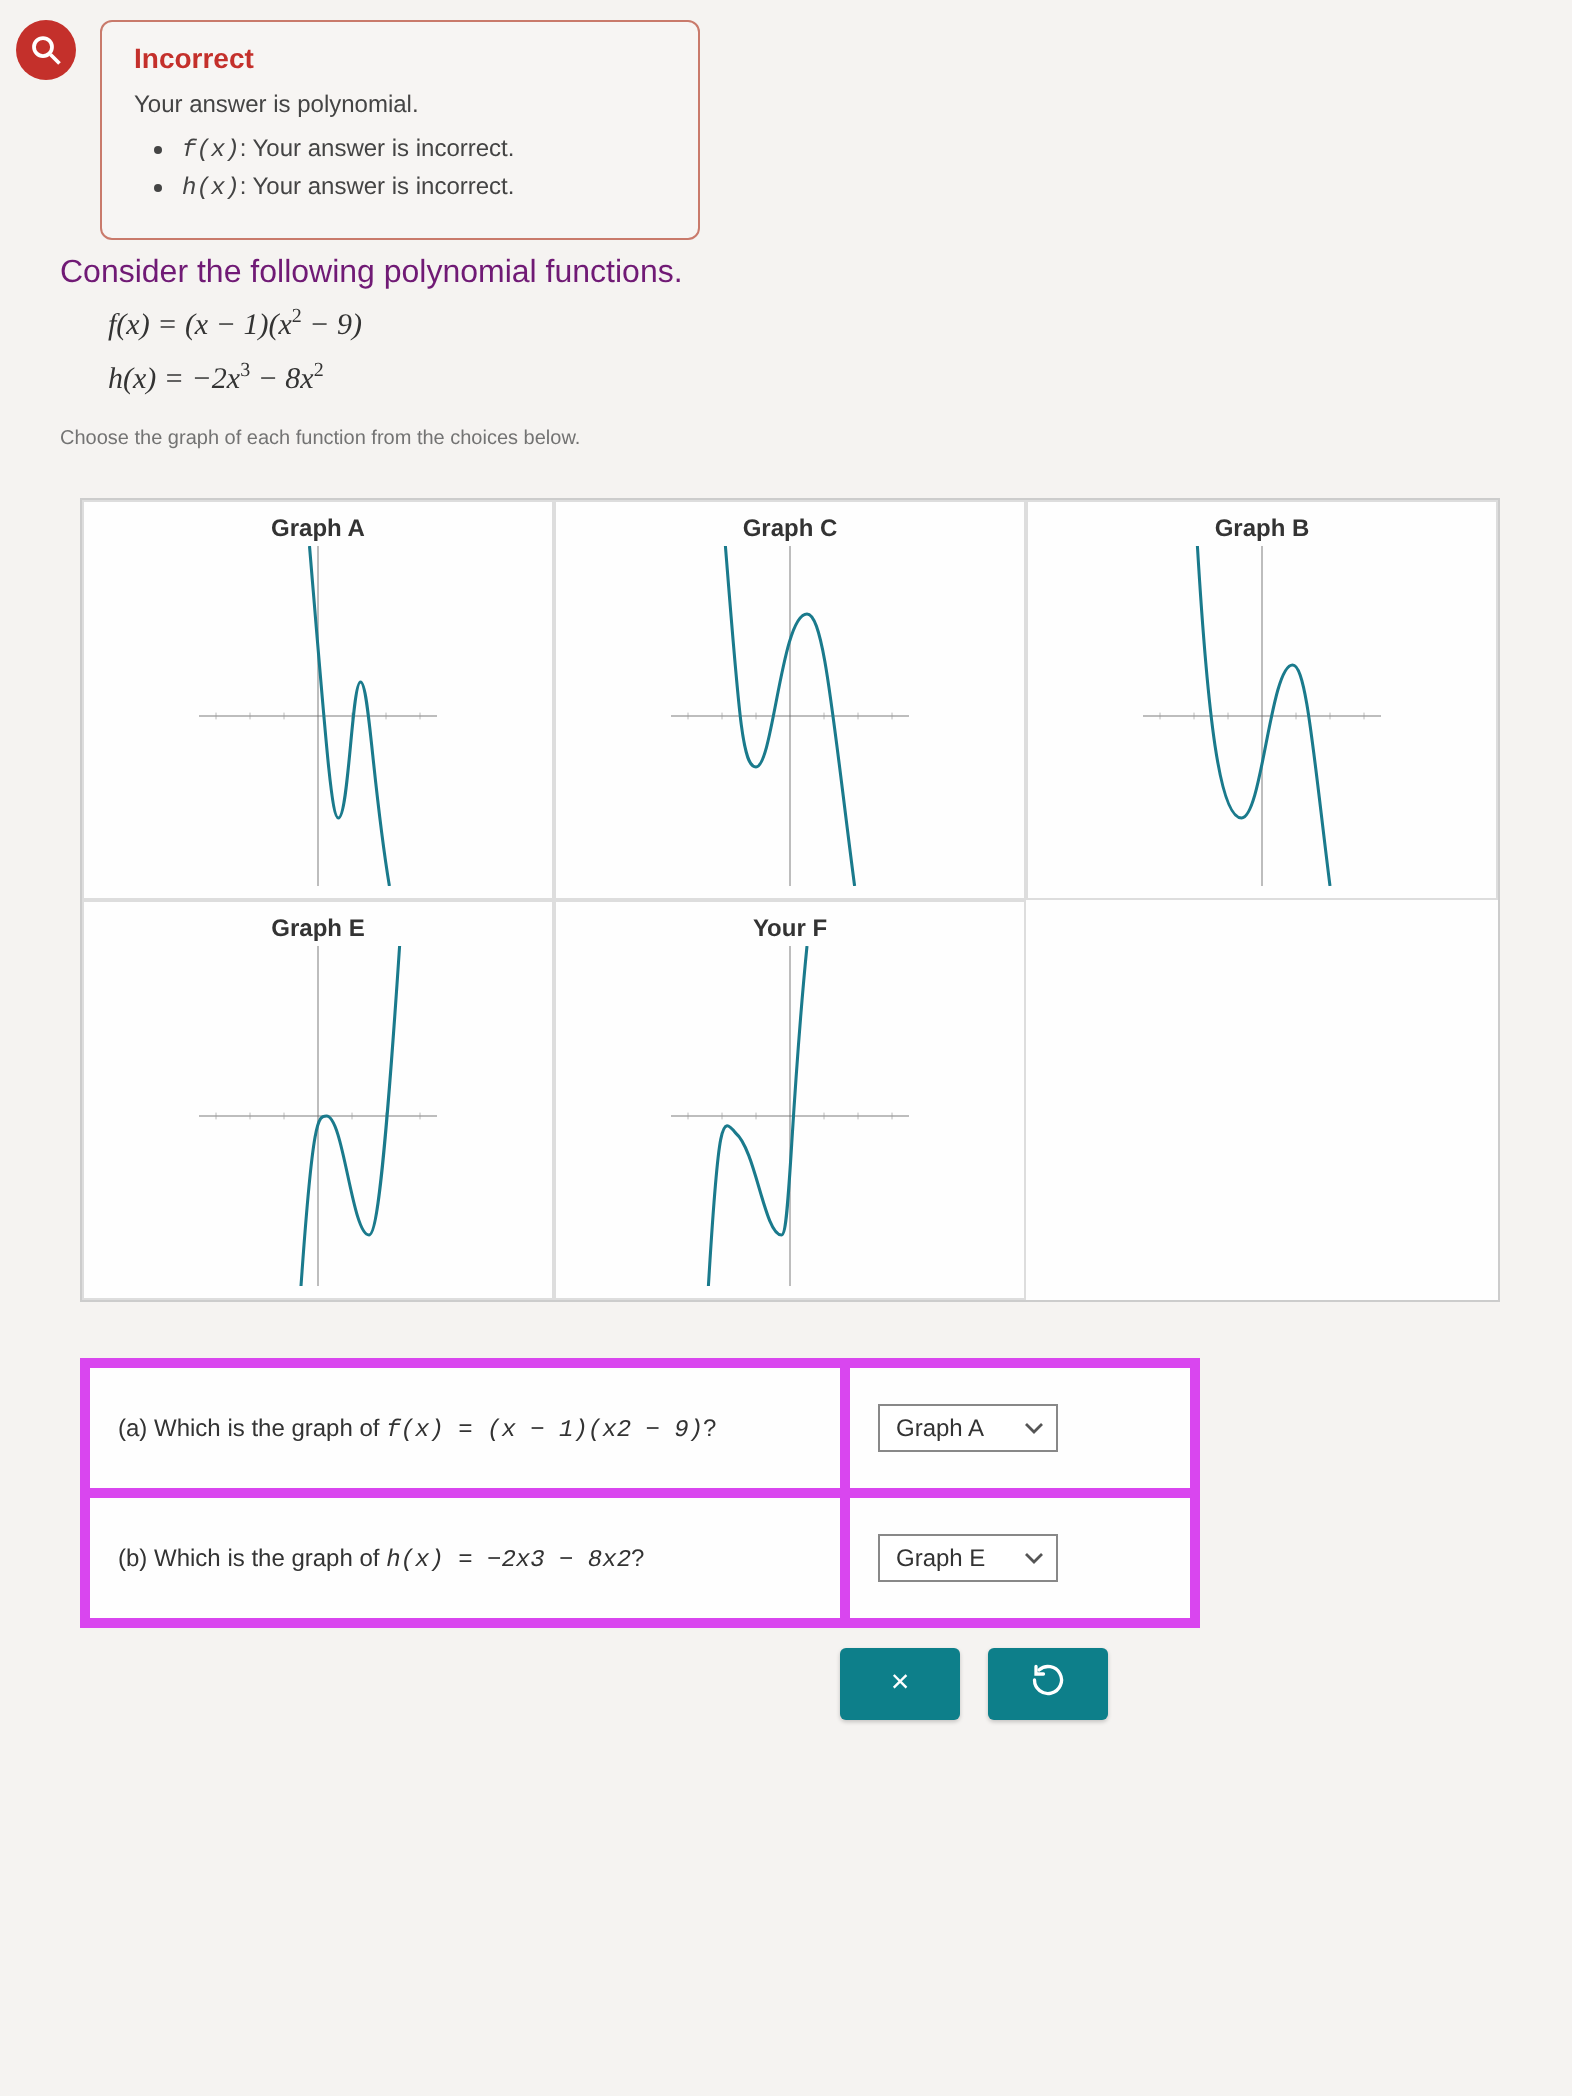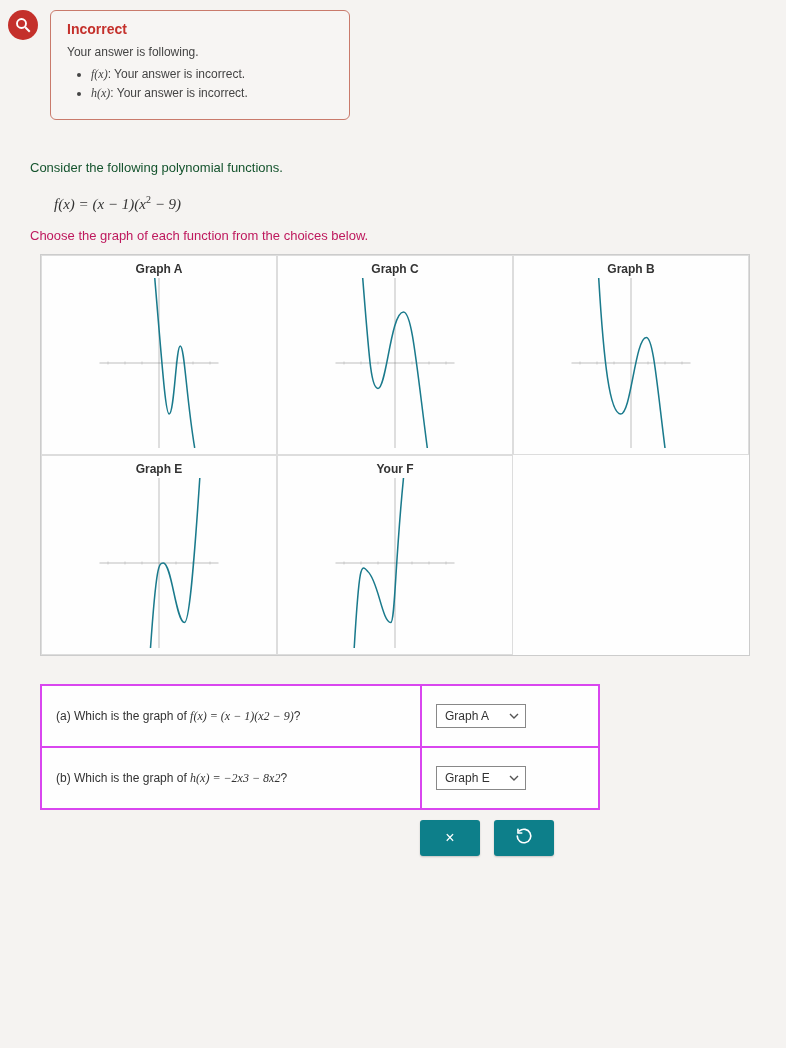--- a/index.html
+++ b/index.html
@@ -27,59 +27,59 @@
     align-items: center;
     justify-content: center;
   }
   .logo-circle svg { width: 18px; height: 18px; }
   .feedback-box {
     border: 1px solid #c97a6b;
     border-radius: 6px;
     padding: 10px 16px 14px 16px;
     max-width: 300px;
     background: rgba(255,255,255,0.2);
-    margin-bottom: 40px;
+    margin-bottom: 8px;
   }
   .feedback-title {
     color: #c4302b;
     font-weight: bold;
     font-size: 14px;
     margin-bottom: 8px;
   }
   .feedback-sub {
     font-size: 12px;
     color: #444;
     margin-bottom: 8px;
   }
   .feedback-list {
     margin: 0;
     padding-left: 24px;
     font-size: 12px;
     color: #444;
   }
   .feedback-list li { margin-bottom: 4px; }
   .question-intro {
-    font-size: 13px;
-    color: #14532d;
-    margin-bottom: 16px;
+    font-size: 16px;
+    color: #701a75;
+    margin-bottom: 4px;
     margin-left: -20px;
   }
   .equations {
     font-family: 'Times New Roman', serif;
     font-style: italic;
     font-size: 15px;
     margin-left: 4px;
     margin-bottom: 10px;
     line-height: 1.8;
   }
   .equations .sup { font-size: 10px; vertical-align: super; font-style: normal;}
   .instr {
-    font-size: 13px;
-    color: #be185d;
-    margin-bottom: 11px;
+    font-size: 10px;
+    color: #737373;
+    margin-bottom: 24px;
     margin-left: -20px;
   }
   .graph-grid {
     display: grid;
     grid-template-columns: repeat(3, 1fr);
     border: 1px solid #ccc;
     background: #fefefe;
     margin-left: -10px;
     width: 710px;
   }
@@ -102,29 +102,29 @@
   }
   .answer-table {
     border: 1px solid #ccc;
     background: #fefefe;
     margin-top: 28px;
     margin-left: -10px;
     width: 560px;
     border-collapse: collapse;
   }
   .answer-table td {
-    border: 2px solid #d946ef;
+    border: 5px solid #d946ef;
     padding: 18px 14px;
     font-size: 12px;
     color: #333;
     vertical-align: middle;
   }
   .answer-table td:first-child { width: 380px; }
   .math-inline {
-    font-family: Liberation Serif, serif;
+    font-family: Liberation Mono, monospace;
     font-style: italic;
   }
   .dropdown {
     display: inline-flex;
     align-items: center;
     border: 1px solid #888;
     background: #fff;
     height: 24px;
     padding: 0 6px 0 8px;
     font-size: 12px;
@@ -159,35 +159,36 @@
 <div class="page">
   <div class="logo-circle">
     <svg viewBox="0 0 24 24" fill="none" stroke="#fff" stroke-width="2.5">
       <circle cx="10" cy="10" r="6"></circle>
         <line x1="15" y1="15" x2="21" y2="21"></line>
     </svg>
   </div>
 
   <div class="feedback-box">
     <div class="feedback-title">Incorrect</div>
-    <div class="feedback-sub">Your answer is following.</div>
+    <div class="feedback-sub">Your answer is polynomial.</div>
     <ul class="feedback-list">
       <li>
         <span class="math-inline">f(x)</span><span>: Your answer is incorrect.</span>
       </li>
       <li>
         <span class="math-inline">h(x)</span><span>: Your answer is incorrect.</span>
       </li>
     </ul>
   </div>
 
   <div class="question-intro">Consider the following polynomial functions.</div>
 
   <div class="equations">
     <div>f(x) = (x − 1)(x<span class="sup">2</span> − 9)</div>
+    <div>h(x) = −2x<span class="sup">3</span> − 8x<span class="sup">2</span></div>
   </div>
 
   <div class="instr">Choose the graph of each function from the choices below.</div>
 
   <div class="graph-grid">
 
     <div class="graph-cell">
       <div class="graph-label">Graph A</div>
       <svg class="mini-plot" viewBox="-7 -10 14 20" preserveAspectRatio="xMidYMid meet">
         <g stroke="#666" stroke-width="0.05">

